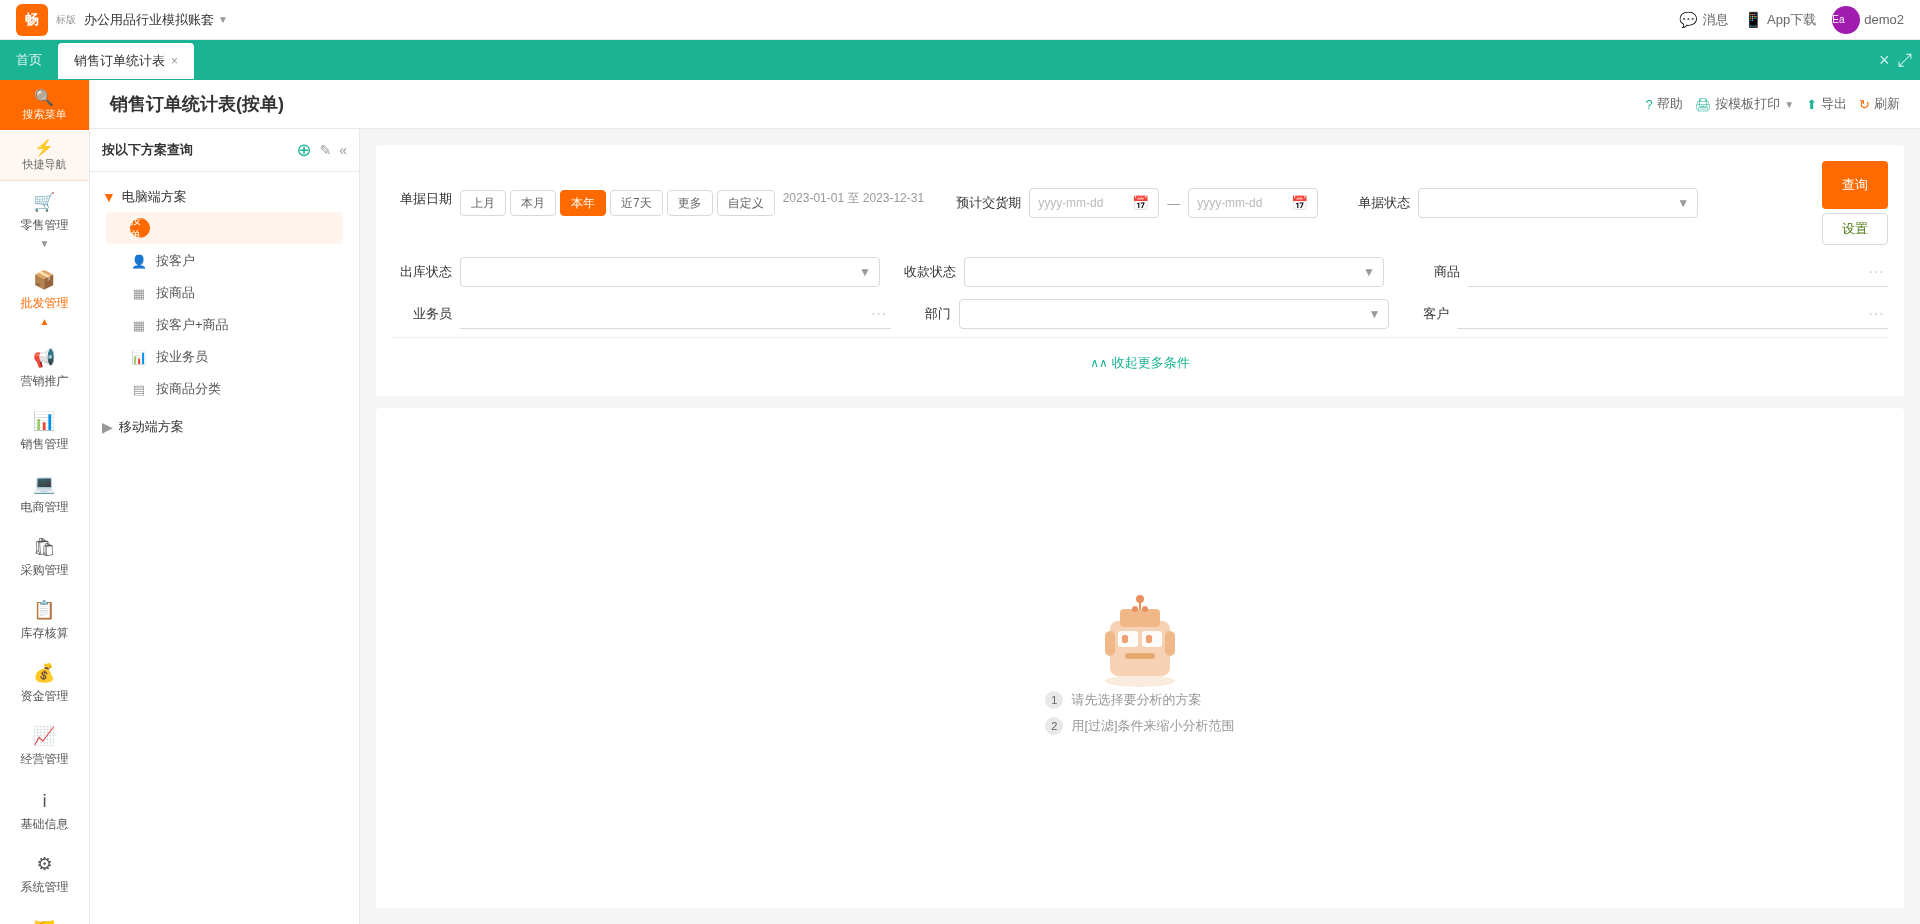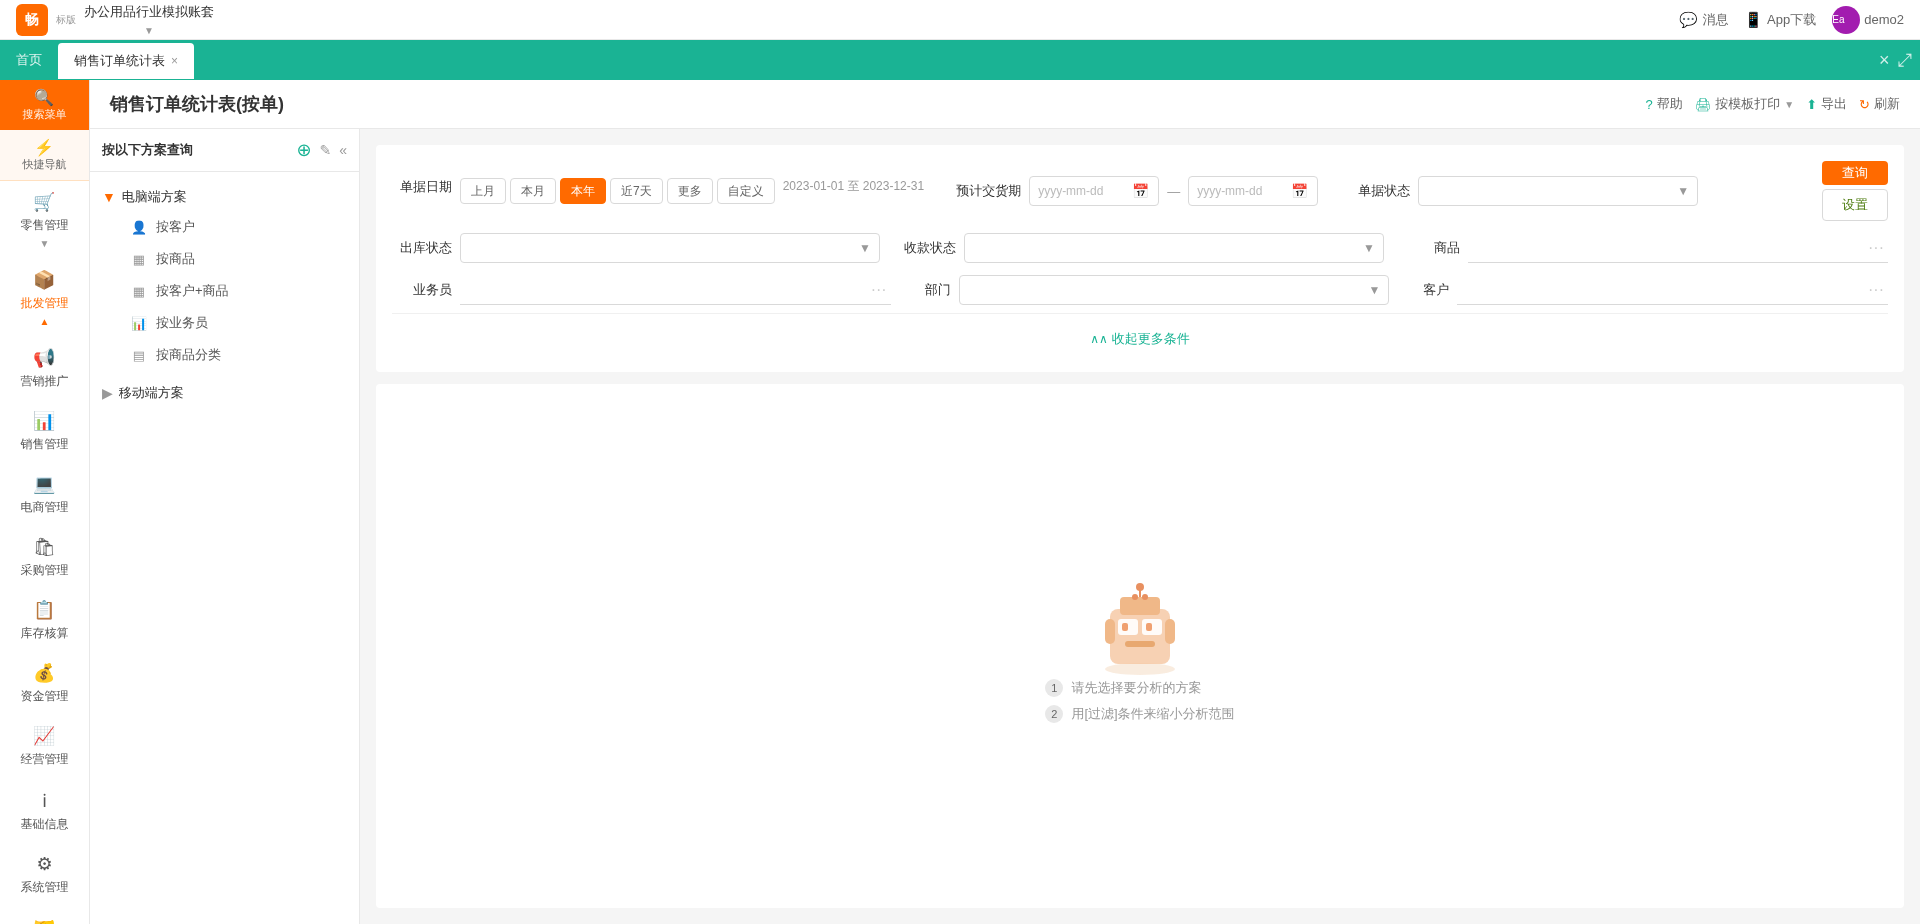--- a/index.html
+++ b/index.html
@@ -2,21 +2,21 @@
 <html><head>
   <meta charset="utf-8">
   <style>
     * { box-sizing: border-box; margin: 0; padding: 0; }
     body { font-family: 'Microsoft YaHei', Arial, sans-serif; font-size: 13px; background: #f5f5f5; color: #333; height: 924px; overflow: hidden; display: flex; flex-direction: column; }
 
     
     .top-bar { height: 40px; background: #fff; display: flex; align-items: center; justify-content: space-between; padding: 0 16px; border-bottom: 1px solid #e8e8e8; flex-shrink: 0; }
     .top-bar-left { display: flex; align-items: center; gap: 8px; }
     .logo { width: 32px; height: 32px; background: #ff6a00; border-radius: 6px; display: flex; align-items: center; justify-content: center; color: #fff; font-size: 14px; font-weight: bold; }
-    .app-selector { display: flex; align-items: center; gap: 4px; color: #333; font-size: 13px; cursor: pointer; flex-direction: column; }
+    .app-selector { display: flex; align-items: center; gap: 4px; color: #333; font-size: 13px; cursor: pointer; }
     .top-bar-right { display: flex; align-items: center; gap: 16px; }
     .top-bar-right .icon-btn { display: flex; align-items: center; gap: 4px; color: #666; cursor: pointer; font-size: 13px; }
     .avatar { width: 28px; height: 28px; border-radius: 50%; background: #a21caf; display: flex; align-items: center; justify-content: flex-start; color: #fff; font-size: 12px; }
 
     
     .nav-tabs { height: 40px; background: #1ab394; display: flex; align-items: center; padding: 0 0; flex-shrink: 0; position: relative; }
     .nav-tab { height: 40px; display: flex; align-items: center; padding: 0 16px; cursor: pointer; color: rgba(255,255,255,0.85); font-size: 13px; gap: 6px; }
     .nav-tab.active { background: #fff; color: #333; border-radius: 4px 4px 0 0; margin-top: 1px; height: 36px; }
     .nav-tab .close-btn { color: #999; font-size: 12px; cursor: pointer; }
     .nav-tabs-right { position: absolute; right: 8px; display: flex; gap: 8px; }
@@ -63,21 +63,21 @@
     .filter-label { color: #333; font-size: 13px; white-space: nowrap; min-width: 60px; text-align: right; }
     .date-btn { height: 26px; padding: 0 10px; border: 1px solid #d9d9d9; border-radius: 4px; cursor: pointer; font-size: 12px; color: #666; background: #fff; }
     .date-btn.active { background: #ff6a00; color: #fff; border-color: #ff6a00; }
     .filter-select { height: 30px; border: 1px solid #d9d9d9; border-radius: 4px; padding: 0 8px; font-size: 13px; color: #333; min-width: 180px; background: #fff; cursor: pointer; display: flex; align-items: center; justify-content: space-between; }
     .select-arrow { color: #999; font-size: 12px; }
     .date-picker { height: 30px; border: 1px solid #d9d9d9; border-radius: 4px; padding: 0 8px; font-size: 13px; color: #bbb; min-width: 140px; display: flex; align-items: center; justify-content: space-between; }
     .date-picker-icon { color: #ff6a00; font-size: 14px; }
     .dash { color: #999; }
 
     .collapse-btn { display: flex; align-items: center; justify-content: center; gap: 4px; color: #1ab394; font-size: 13px; cursor: pointer; padding: 8px 0; }
-    .btn-primary { height: 24px; padding: 0 20px; background: #ff6a00; color: #fff; border: none; border-radius: 4px; cursor: pointer; font-size: 13px; }
+    .btn-primary { height: 48px; padding: 0 20px; background: #ff6a00; color: #fff; border: none; border-radius: 4px; cursor: pointer; font-size: 13px; }
     .btn-default { height: 32px; padding: 0 16px; background: #fff; color: #4d7c0f; border: 1px solid #d9d9d9; border-radius: 4px; cursor: pointer; font-size: 13px; }
 
     
     .empty-state { flex: 1; display: flex; flex-direction: column; align-items: center; justify-content: center; background: #fff; border-radius: 4px; }
     .empty-tips { display: flex; flex-direction: column; gap: 8px; }
     .empty-tip { display: flex; align-items: center; gap: 8px; color: #999; font-size: 13px; }
     .tip-num { width: 18px; height: 18px; border-radius: 50%; background: #e8e8e8; display: flex; align-items: center; justify-content: center; font-size: 11px; color: #666; flex-shrink: 0; }
     .sidebar-nav-item { display: flex; flex-direction: column; align-items: center; padding: 10px 0; cursor: pointer; color: #555; font-size: 12px; gap: 4px; }
     .sidebar-nav-item .nav-icon { font-size: 18px; }
 
@@ -232,20 +232,23 @@
           </div>
         </div>
         <div class="scheme-list">
 
           <div class="scheme-category">
             <div class="scheme-category-label">
               <span style="color:#ff6a00;font-size:14px;">▼</span>
               <span>电脑端方案</span>
             </div>
 
+            <div class="scheme-item active">
+              <div class="active-dot" style="font-size:11px;">按单</div>
+            </div>
 
             <div class="scheme-item">
               <div class="item-icon" style="color:#999;">👤</div>
               <span>按客户</span>
             </div>
 
             <div class="scheme-item">
               <div class="item-icon" style="color:#999;">▦</div>
               <span>按商品</span>
             </div>

